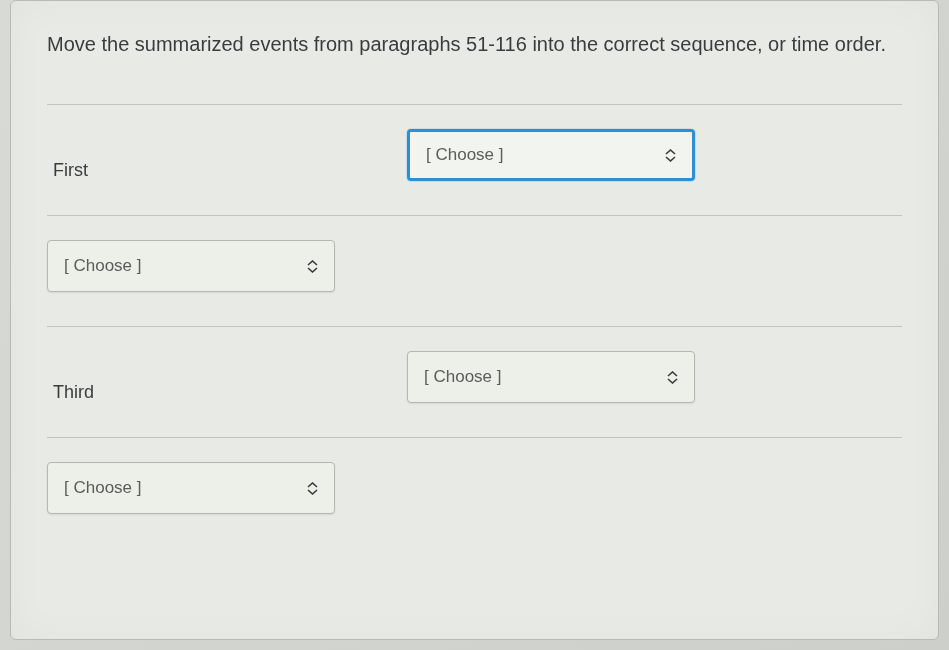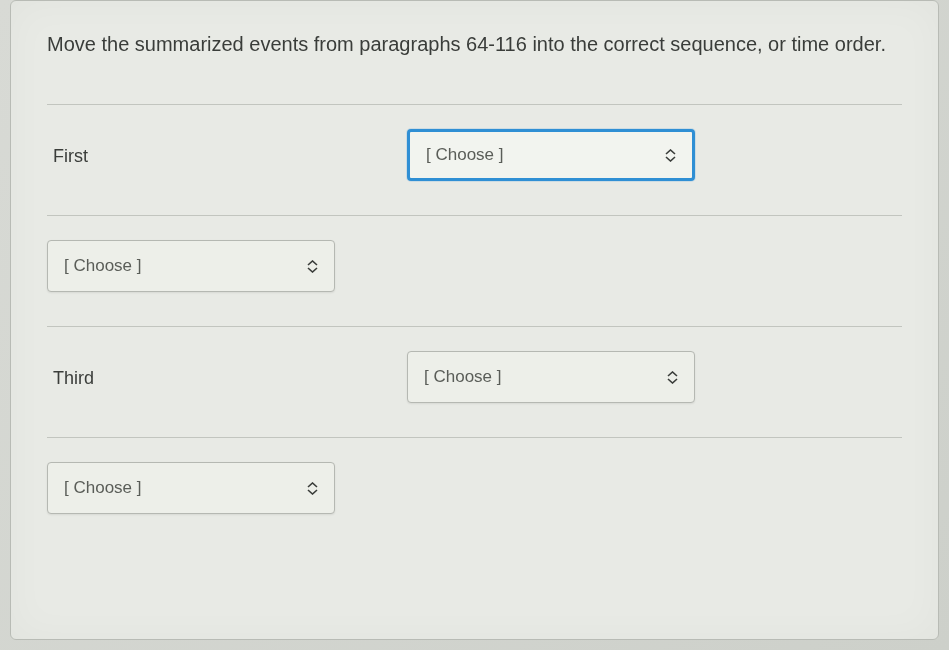--- a/index.html
+++ b/index.html
@@ -30,21 +30,21 @@
       padding: 28px 36px 20px 36px;
       line-height: 1.55;
       font-weight: 400;
     }
     .rows-wrapper {
       padding: 0 36px;
       margin-top: 24px;
     }
     .row {
       display: flex;
-      align-items: center;
+      align-items: flex-end;
       border-top: 1px solid #c2c5bf;
       padding: 24px 0 34px 0;
       gap: 20px;
     }
     .row-label {
       flex: 0 0 340px;
       font-size: 18px;
       color: #3a3d3a;
       padding-top: 2px;
       padding-left: 6px;
@@ -88,21 +88,21 @@
     .chevron-icon svg path {
       stroke: #3a3d3a;
       stroke-width: 1.6;
       fill: none;
     }
   </style>
 </head>
 <body>
 
 <div class="container">
-  <div class="question-text">Move the summarized events from paragraphs 64-116 into the correct sequence, or time order.</div>
+  <div class="question-text">Move the summarized events from paragraphs 51-116 into the correct sequence, or time order.</div>
 
   <div class="rows-wrapper">
 
     <div class="row">
       <div class="row-label">First</div>
       <div class="select-wrap">
         <div class="select focused">
           <span>[ Choose ]</span>
           <span class="chevron-icon">
             <svg viewBox="0 0 11 6">

